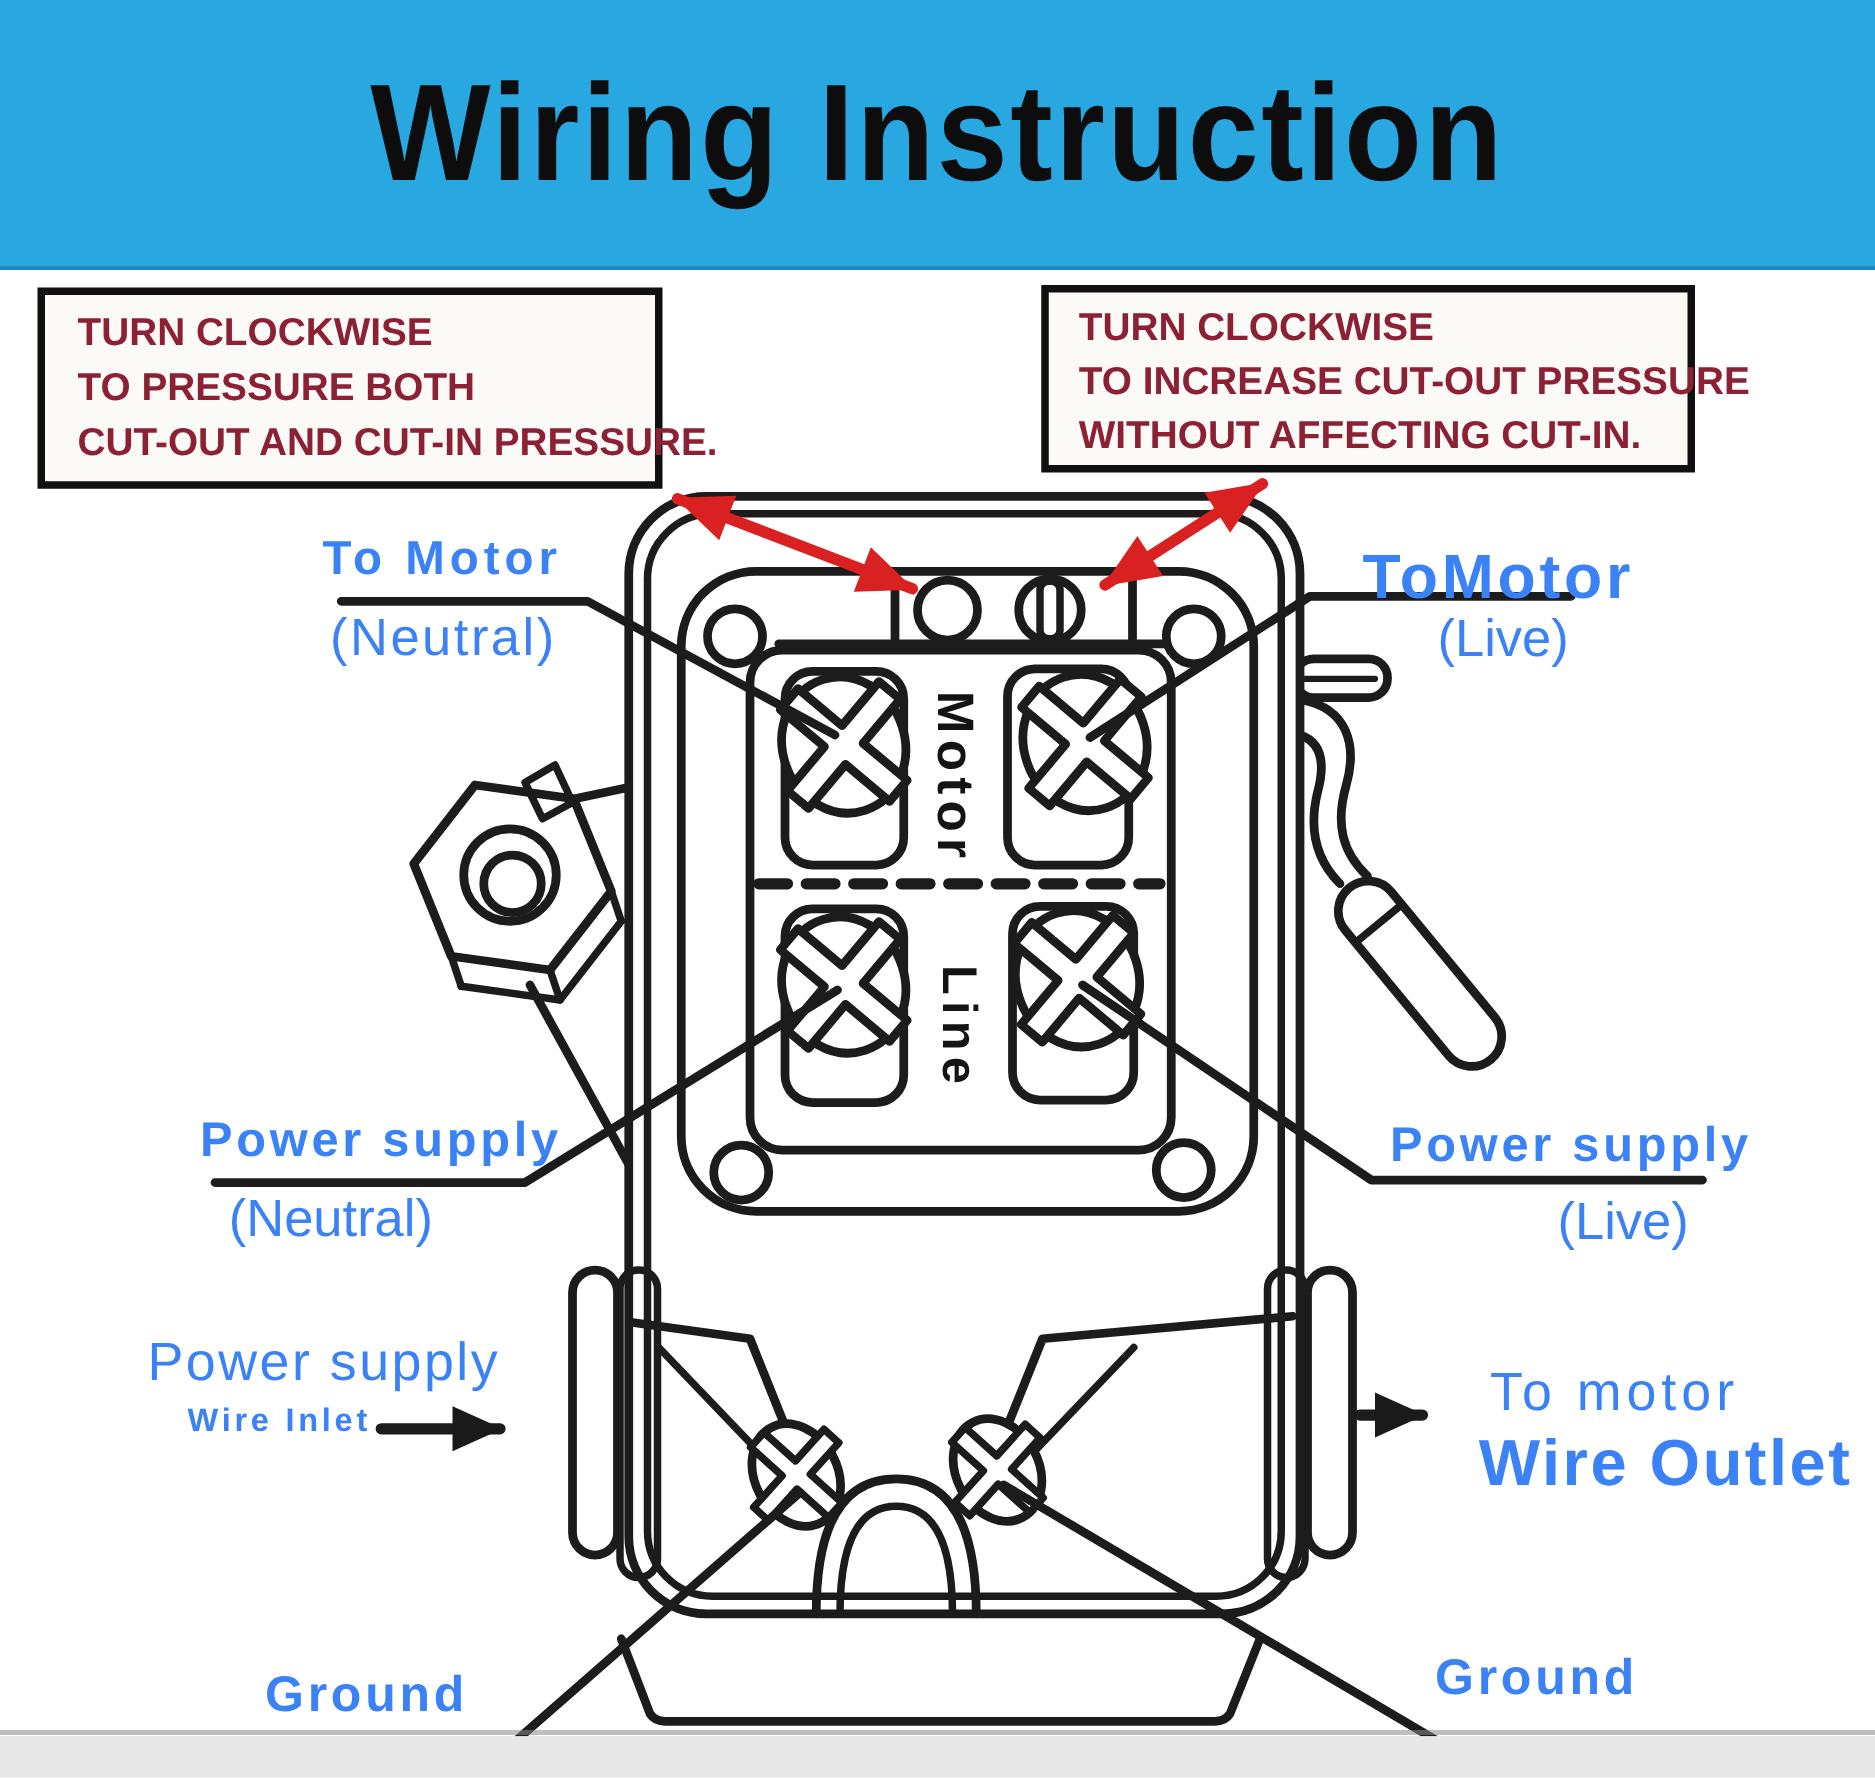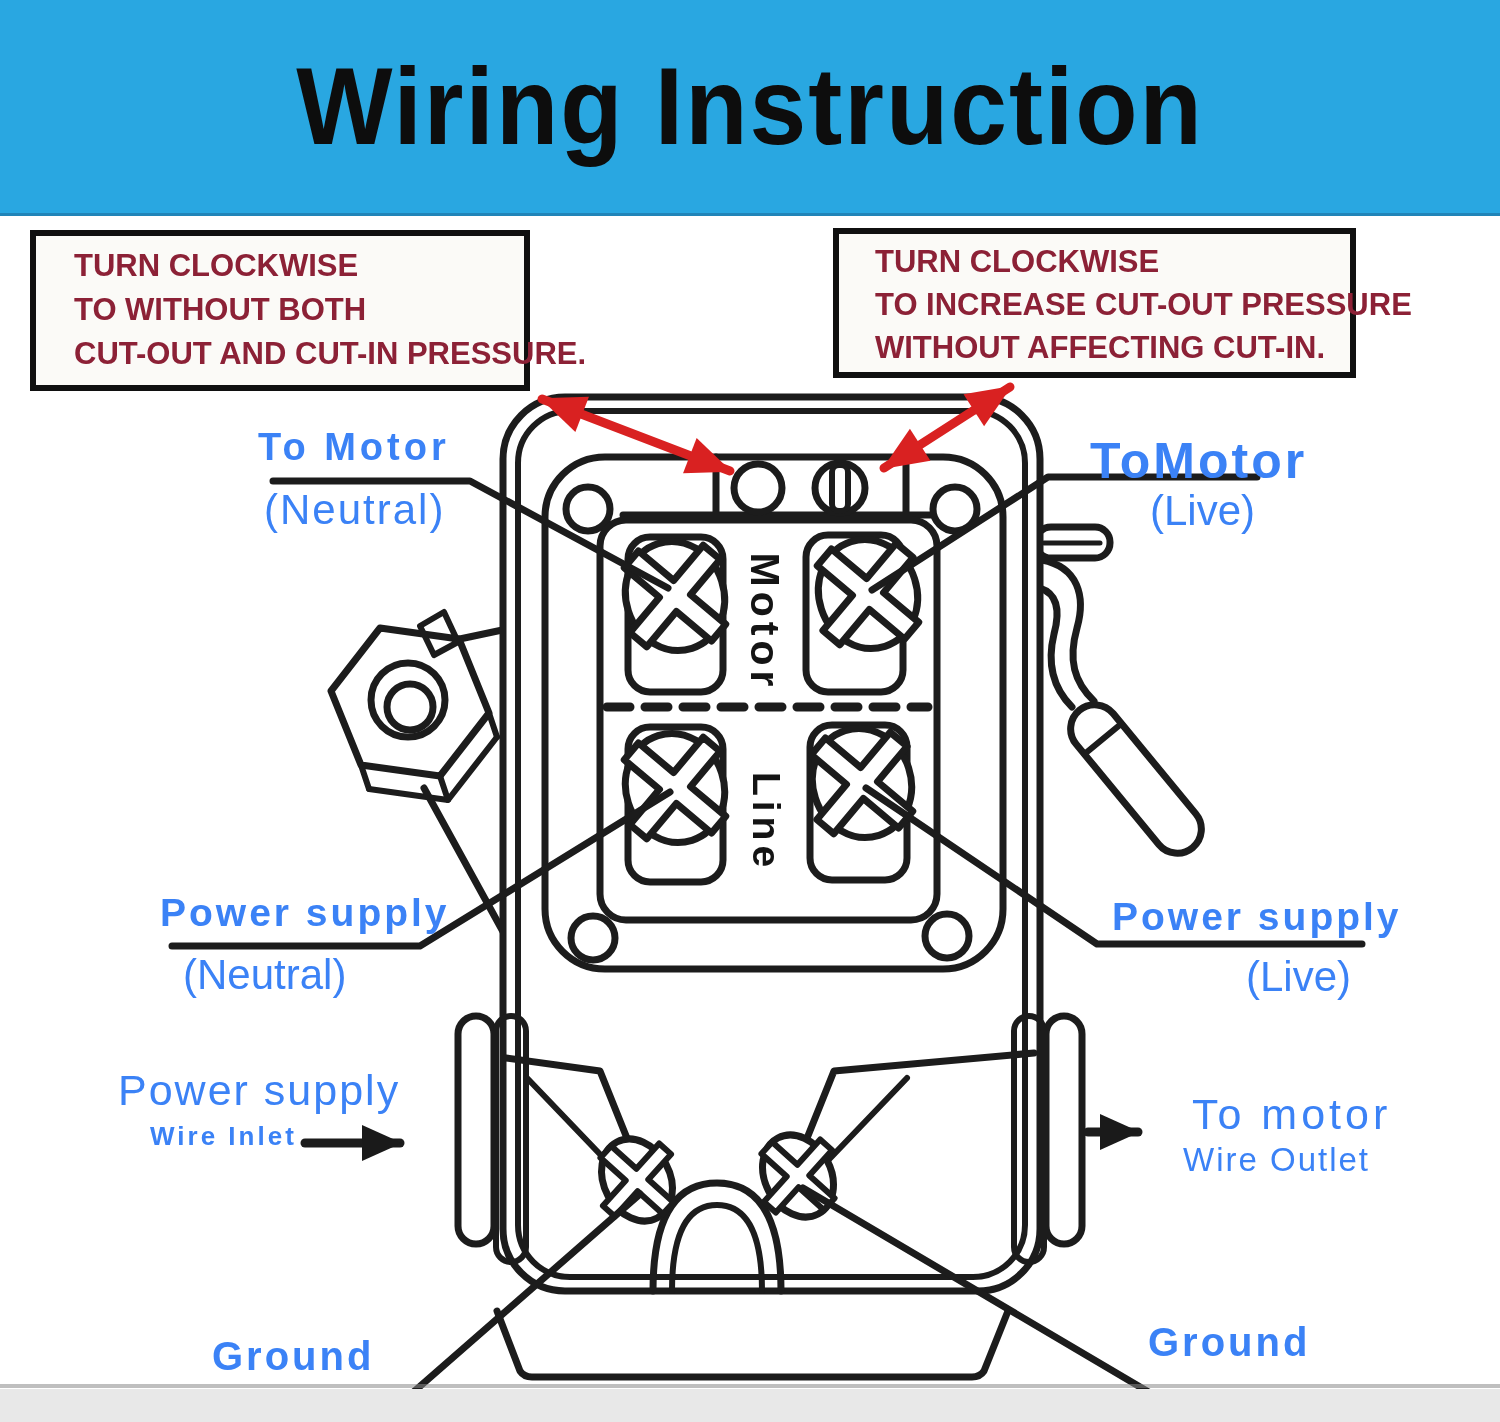--- a/index.html
+++ b/index.html
@@ -4,59 +4,59 @@
 <style>
   html,body{margin:0;padding:0;background:#e8e8e8;}
   .stage{position:relative;width:1500px;height:1389px;background:#ffffff;overflow:hidden;
          font-family:"Liberation Sans","DejaVu Sans",sans-serif;}
   .banner{position:absolute;left:0;top:0;width:1500px;height:213px;background:#29a7e1;
           border-bottom:3px solid rgba(20,70,110,.35);display:flex;align-items:center;justify-content:center;}
   .banner h1{margin:0;font-size:102px;font-weight:bold;letter-spacing:2px;color:#0d0d0d;
              transform:scaleY(1.08);}
   .note{position:absolute;border:6px solid #101010;background:#fbfaf7;color:#8c2136;
         font-weight:600;}
-  .note .ln{white-space:nowrap;margin-left:12px;}
+  .note .ln{white-space:nowrap;}
   .note-left{left:30px;top:230px;width:462px;height:131px;padding:8px 0 10px 26px;
              font-size:31px;line-height:44px;}
   .note-right{left:833px;top:228px;width:487px;height:120px;padding:6px 0 12px 24px;
               font-size:31px;line-height:43px;}
   .lbl{position:absolute;color:#3b82f6;white-space:nowrap;}
   .lbl-tmn-t{left:258px;top:426px;font-size:38px;font-weight:bold;letter-spacing:4px;}
   .lbl-tmn-s{left:264px;top:486px;font-size:42px;font-weight:500;letter-spacing:2px;}
   .lbl-tml-t{left:1090px;top:432px;font-size:50px;font-weight:bold;letter-spacing:3px;}
   .lbl-tml-s{left:1150px;top:487px;font-size:42px;font-weight:500;}
   .lbl-psn-t{left:160px;top:891px;font-size:39px;font-weight:bold;letter-spacing:3px;}
   .lbl-psn-s{left:183px;top:951px;font-size:42px;font-weight:500;}
   .lbl-psl-t{left:1112px;top:895px;font-size:39px;font-weight:bold;letter-spacing:3px;}
   .lbl-psl-s{left:1246px;top:953px;font-size:42px;font-weight:500;}
   .lbl-in-t{left:118px;top:1066px;font-size:43px;font-weight:400;letter-spacing:2px;}
   .lbl-in-s{left:150px;top:1121px;font-size:26px;font-weight:bold;letter-spacing:3px;}
   .lbl-out-t{left:1192px;top:1090px;font-size:43px;font-weight:400;letter-spacing:4px;}
-  .lbl-out-s{left:1183px;top:1141px;font-size:33px;font-weight:normal;letter-spacing:2px;}
+  .lbl-out-s{left:1183px;top:1141px;font-size:52px;font-weight:bold;letter-spacing:2px;}
   .lbl-gl{left:212px;top:1334px;font-size:40px;font-weight:bold;letter-spacing:3px;}
   .lbl-gr{left:1148px;top:1320px;font-size:40px;font-weight:bold;letter-spacing:3px;}
   .vlbl{position:absolute;color:#141414;font-weight:bold;white-space:nowrap;
         transform:translate(-50%,-50%) rotate(90deg);}
   .vlbl-motor{left:764px;top:622px;font-size:41px;letter-spacing:5px;}
   .vlbl-line{left:766px;top:822px;font-size:39px;letter-spacing:5px;}
   svg.draw{position:absolute;left:0;top:0;}
   .scan-bottom{position:absolute;left:0;right:0;bottom:1px;height:4px;background:#8a8a8a;opacity:.55;}
 </style>
 </head>
 <body>
 
 <div class="stage">
 
   <div class="banner">
     <h1>Wiring Instruction</h1>
   </div>
 
   <div class="note note-left">
     <div class="ln">TURN CLOCKWISE</div>
-    <div class="ln">TO WITHOUT BOTH</div>
+    <div class="ln">TO PRESSURE BOTH</div>
     <div class="ln">CUT-OUT AND CUT-IN PRESSURE.</div>
   </div>
   <div class="note note-right">
     <div class="ln">TURN CLOCKWISE</div>
     <div class="ln">TO INCREASE CUT-OUT PRESSURE</div>
     <div class="ln">WITHOUT AFFECTING CUT-IN.</div>
   </div>
 
   <svg class="draw" width="1500" height="1422" viewBox="0 0 1500 1422">
     <defs>

